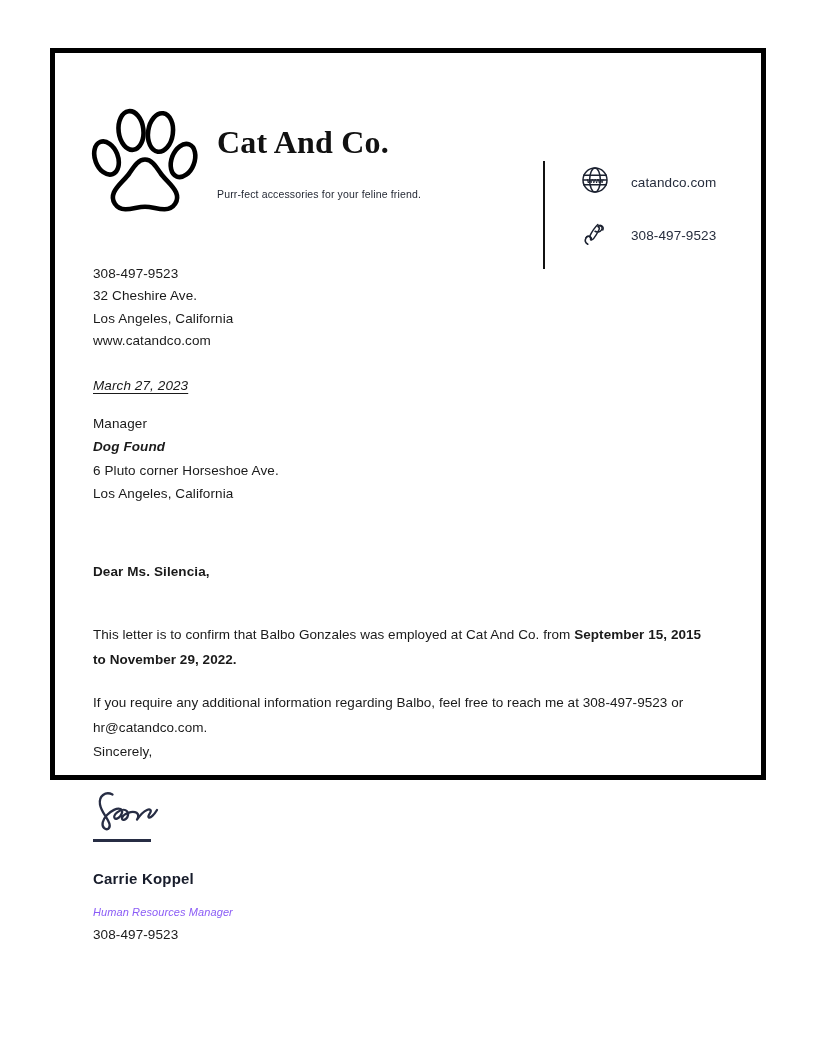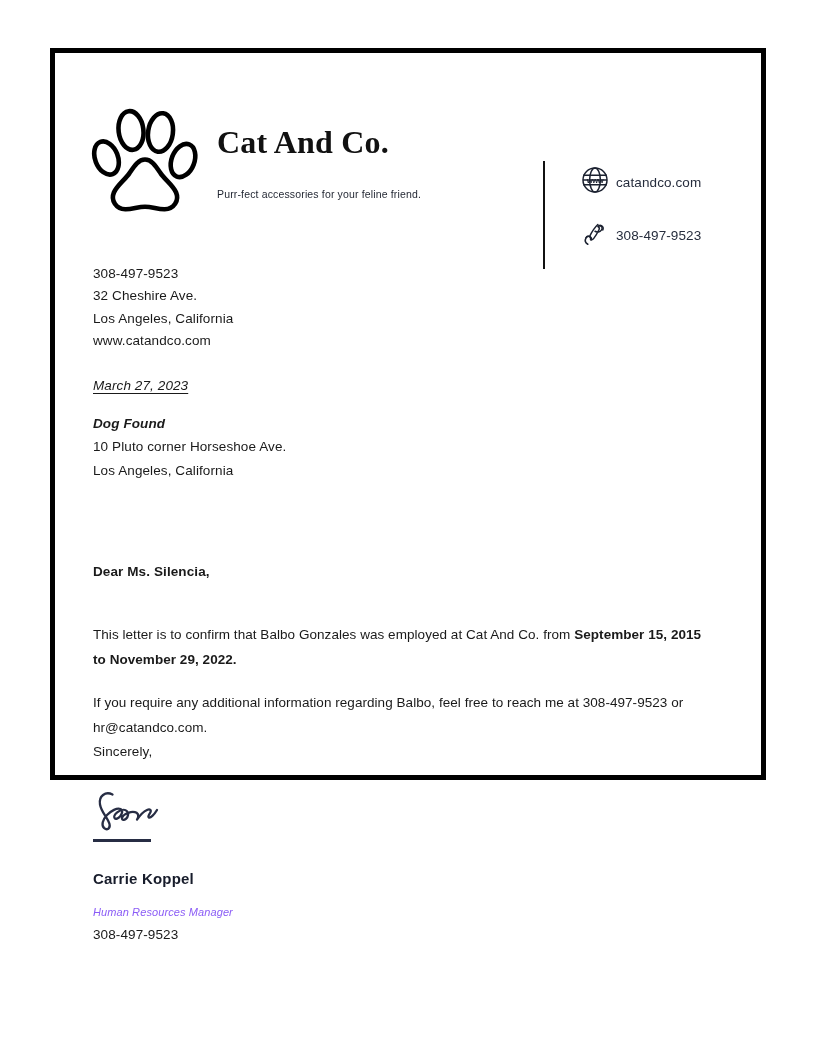--- a/index.html
+++ b/index.html
@@ -111,21 +111,21 @@
   .contact-icon {
     width: 34px;
     height: 34px;
     flex: 0 0 auto;
     display: flex;
     align-items: flex-start;
     justify-content: center;
   }
 
   .contact-text {
-    margin-left: 4px;
+    margin-left: 19px;
     font-size: 13.5px;
     letter-spacing: 0.1px;
     color: #262d3d;
     white-space: nowrap;
   }
 
   
   #sender-block {
     position: absolute;
     left: 38px;
@@ -324,22 +324,23 @@
     <div id="sender-block">
       <div>308-497-9523</div>
       <div>32 Cheshire Ave.</div>
       <div>Los Angeles, California</div>
       <div>www.catandco.com</div>
     </div>
 
     <div id="letter-date">March 27, 2023</div>
 
     <div id="recipient-block">
+      <div>Manager</div>
       <div class="r-bold-italic">Dog Found</div>
-      <div>10 Pluto corner Horseshoe Ave.</div>
+      <div>6 Pluto corner Horseshoe Ave.</div>
       <div>Los Angeles, California</div>
     </div>
 
     <div id="salutation">Dear Ms. Silencia,</div>
 
     <p class="body-para" id="para-1"><span>This letter is to confirm that Balbo Gonzales was employed at Cat And Co. from </span><span class="b">September 15, 2015 to November 29, 2022.</span></p>
 
     <p class="body-para" id="para-2">If you require any additional information regarding Balbo, feel free to reach me at 308-497-9523 or hr@catandco.com.</p>
 
     <div id="closing">Sincerely,</div>

